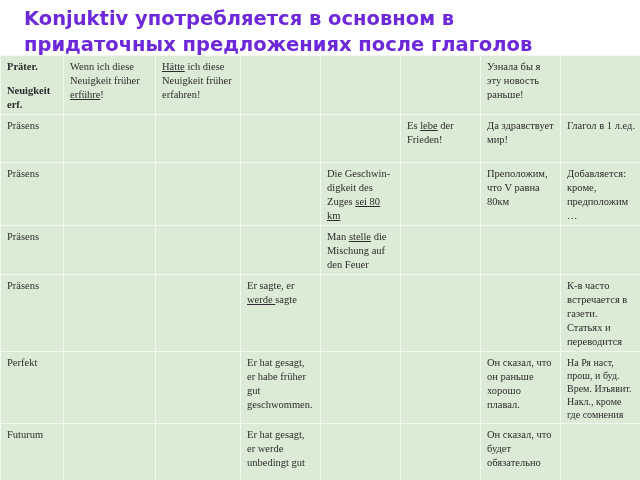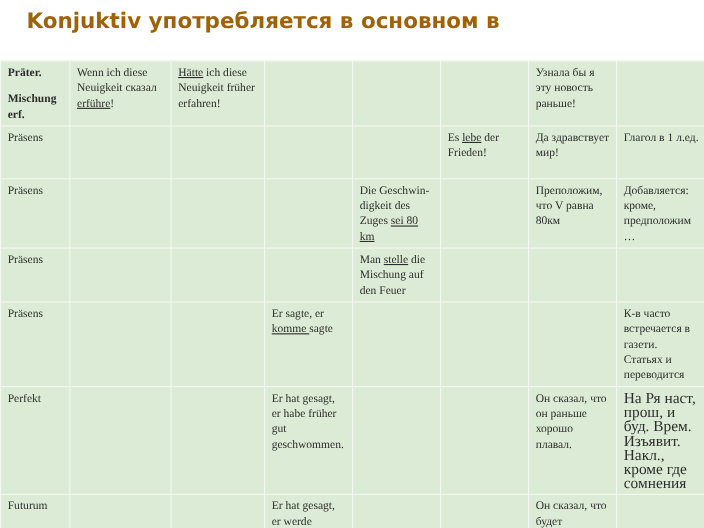--- a/index.html
+++ b/index.html
@@ -3,21 +3,21 @@
 <meta charset="utf-8">
 <style>
   html, body { margin:0; padding:0; }
   body {
     width:640px; height:480px; overflow:hidden; background:#ffffff;
     position:relative; font-family:"Liberation Serif", serif;
   }
   .title {
     position:absolute; left:24px; top:6px; width:600px;
     font-family:"DejaVu Sans", sans-serif; font-weight:bold;
-    font-size:19.5px; line-height:26px; color:#a16207;
+    font-size:19.5px; line-height:26px; color:#6d28d9;
   }
   .title .line { display:block; white-space:nowrap; }
   table.grid {
     position:absolute; left:0; top:55px; width:640px;
     border-collapse:collapse; table-layout:fixed;
     background:#dcebd6;
   }
   table.grid td, table.grid th {
     border:1.5px solid #f3f8f1;
     vertical-align:top; text-align:left;
@@ -28,42 +28,43 @@
   table.grid th { font-weight:bold; color:#1e1e1e; font-size:10.5px; }
   .u { text-decoration:underline; }
   .para { display:block;font-weight:bold; }
   .gap { display:block; height:10px; }
 </style>
 </head>
 <body>
 
 <div class="title">
   <span class="line">Konjuktiv употребляется в основном в</span>
+  <span class="line">придаточных предложениях после глаголов</span>
 </div>
 
 <table class="grid">
   <colgroup>
     <col style="width:63px">
       <col style="width:92px">
       <col style="width:85px">
       <col style="width:80px">
     <col style="width:80px">
       <col style="width:80px">
       <col style="width:80px">
       <col style="width:80px">
   </colgroup>
   <tbody>
 
   <tr style="height:57px">
     <td>
       <span class="para">Präter.</span>
       <span class="gap"></span>
-      <span class="para">Mischung erf.</span>
+      <span class="para">Neuigkeit erf.</span>
     </td>
-    <td><span>Wenn ich diese Neuigkeit сказал </span><span class="u">erführe</span><span>!</span></td>
+    <td><span>Wenn ich diese Neuigkeit früher </span><span class="u">erführe</span><span>!</span></td>
     <td><span class="u">Hätte</span><span> ich diese Neuigkeit früher erfahren!</span></td>
     <td></td>
     <td></td>
     <td></td>
     <td>Узнала бы я эту новость раньше!</td>
     <td></td>
   </tr>
 
   <tr style="height:48px">
     <td>Präsens</td>
@@ -95,36 +96,36 @@
     <td><span>Man </span><span class="u">stelle</span><span> die Mischung auf den Feuer</span></td>
     <td></td>
     <td></td>
     <td></td>
   </tr>
 
   <tr style="height:70px">
     <td>Präsens</td>
     <td></td>
     <td></td>
-    <td><span>Er sagte, er </span><span class="u">komme </span><span> sagte</span></td>
+    <td><span>Er sagte, er </span><span class="u">werde </span><span> sagte</span></td>
     <td></td>
     <td></td>
     <td></td>
     <td>К-в часто встречается в газети. Статьях и переводится</td>
   </tr>
 
   <tr style="height:68px">
     <td>Perfekt</td>
     <td></td>
     <td></td>
     <td>Er hat gesagt, er habe früher gut geschwommen.</td>
     <td></td>
     <td></td>
     <td>Он сказал, что он раньше хорошо плавал.</td>
-    <td style="font-size:14px;line-height:13px;">На Ря наст, прош, и буд. Врем. Изъявит. Накл., кроме где сомнения</td>
+    <td style="font-size:10px;line-height:13px;">На Ря наст, прош, и буд. Врем. Изъявит. Накл., кроме где сомнения</td>
   </tr>
 
   <tr style="height:60px">
     <td>Futurum</td>
     <td></td>
     <td></td>
     <td>Er hat gesagt, er werde unbedingt gut</td>
     <td></td>
     <td></td>
     <td>Он сказал, что будет обязательно</td>

